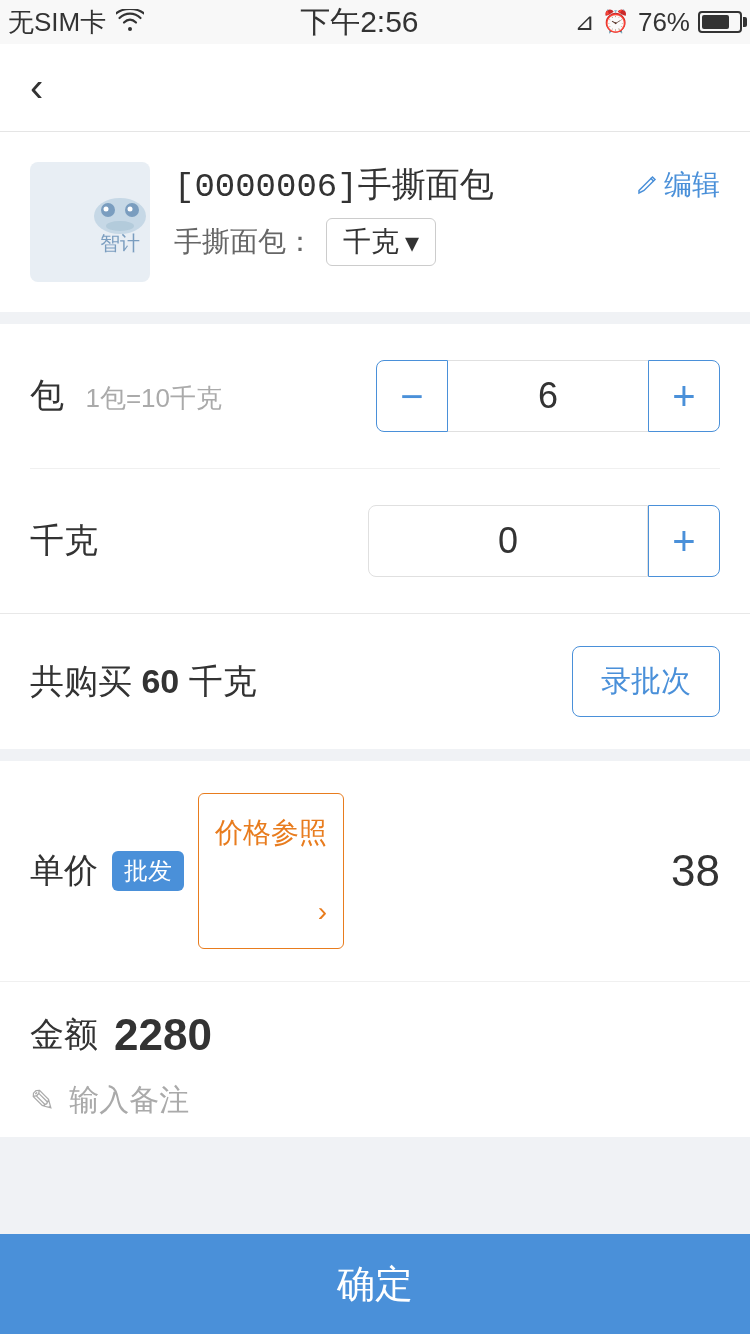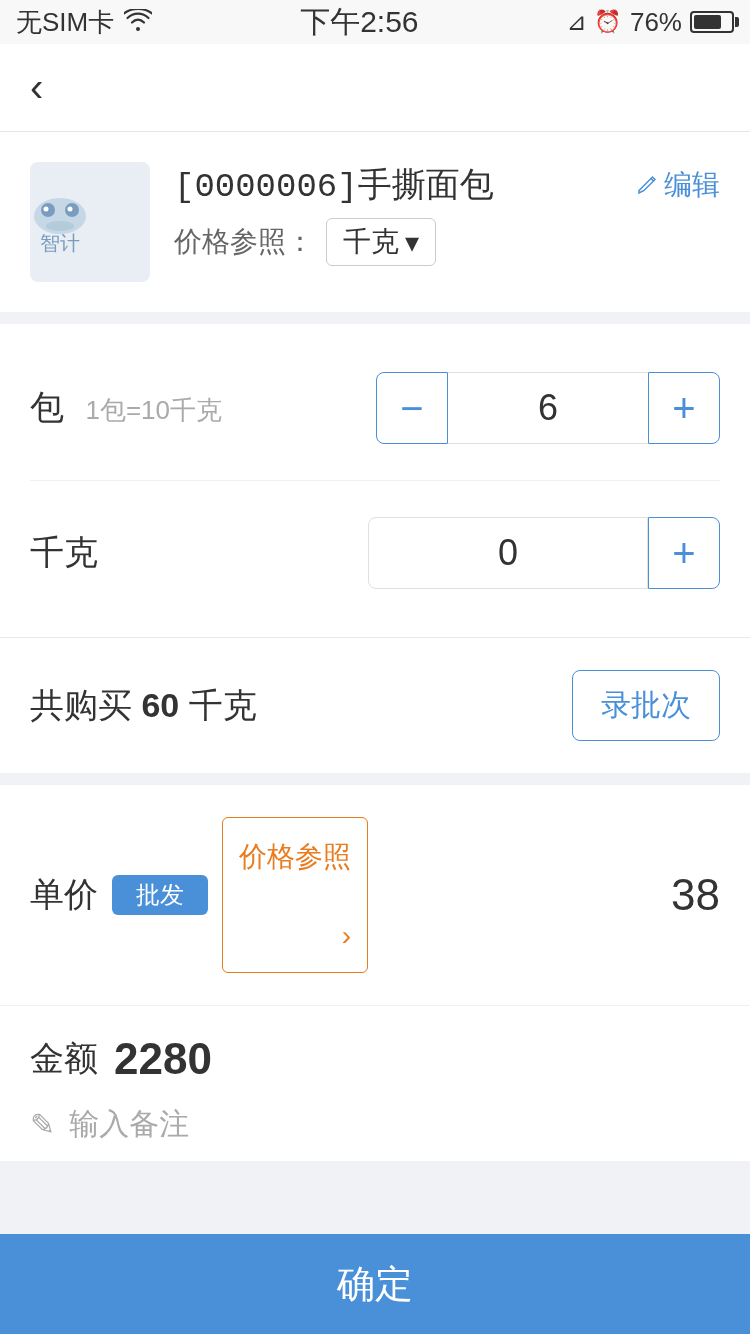--- a/index.html
+++ b/index.html
@@ -14,21 +14,21 @@
     }
 
     
     .status-bar {
       width: 750px;
       height: 44px;
       background: #f8f8f8;
       display: flex;
       align-items: center;
       justify-content: space-between;
-      padding: 0 16px;
+      padding: 0 8px;
       font-size: 28px;
       color: #333;
     }
     .status-left { display: flex; align-items: center; gap: 10px; font-size: 26px; }
     .status-center { font-size: 30px; font-weight: 500; }
     .status-right { display: flex; align-items: center; gap: 8px; font-size: 26px; }
     .battery-icon {
       width: 44px; height: 22px; border: 2px solid #333; border-radius: 4px; position: relative; display: inline-flex; align-items: center; padding: 2px;
     }
     .battery-icon::after { content: ''; position: absolute; right: -7px; top: 50%; transform: translateY(-50%); width: 4px; height: 10px; background: #333; border-radius: 0 2px 2px 0; }
@@ -64,21 +64,21 @@
       gap: 24px;
       border-bottom: 12px solid #f0f2f5;
     }
     .product-thumb {
       width: 120px;
       height: 120px;
       background: #e8eef4;
       border-radius: 8px;
       display: flex;
       align-items: center;
-      justify-content: flex-start;
+      justify-content: flex-end;
       flex-shrink: 0;
     }
     .product-info { flex: 1; }
     .product-name-row { display: flex; align-items: center; justify-content: space-between; margin-bottom: 10px; }
     .product-name { font-size: 34px; font-weight: 500; color: #333; font-family: Liberation Mono, monospace; }
     .product-edit { color: #4a90d9; font-size: 28px; display: flex; align-items: center; gap: 6px; }
     .product-stock { font-size: 28px; color: #666; margin-bottom: 10px; }
     .product-unit-row { display: flex; align-items: center; gap: 12px; font-size: 28px; color: #666; }
     .unit-selector {
       border: 1px solid #ccc;
@@ -86,21 +86,21 @@
       padding: 4px 16px;
       font-size: 28px;
       color: #333;
       background: #fff;
       display: flex; align-items: center; gap: 6px;
     }
 
     
     .qty-section {
       background: #fff;
-      padding: 12px 30px;
+      padding: 0 30px;
       border-bottom: 1px solid #e8e8e8;
     }
     .qty-row {
       display: flex;
       align-items: center;
       justify-content: space-between;
       padding: 36px 0;
       border-bottom: 1px solid #f0f0f0;
     }
     .qty-row:last-child { border-bottom: none; }
@@ -167,21 +167,21 @@
       align-items: center;
       justify-content: space-between;
       border-bottom: 1px solid #f0f0f0;
     }
     .price-left { display: flex; align-items: center; gap: 14px; }
     .price-label { font-size: 34px; color: #333; }
     .price-badge {
       background: #4a90d9;
       color: #fff;
       font-size: 24px;
-      padding: 4px 24px;
+      padding: 4px 12px;
       border-radius: 6px;
     }
     .price-ref-btn {
       border: 1px solid #e87c1e;
       border-radius: 6px;
       padding: 20px 16px;
       color: #e87c1e;
       font-size: 28px;
       background: #fff;
       cursor: pointer;
@@ -277,21 +277,21 @@
         </span>
         <span class="product-edit">
           <svg width="22" height="22" viewBox="0 0 22 22" fill="none">
               <path d="M3 16.5l2.5-2.5 11-11 2.5 2.5-11 11L3 19v-2.5z" fill="none" stroke="#4a90d9" stroke-width="1.5"></path>
               <path d="M14.5 4l3 3" stroke="#4a90d9" stroke-width="1.5"></path>
             </svg>
           <span>编辑</span>
         </span>
       </div>
       <div class="product-unit-row">
-        <span>价格参照：</span>
+        <span>手撕面包：</span>
         <div class="unit-selector">
           <span>千克</span>
           <span>▾</span>
         </div>
       </div>
     </div>
   </div>
 
   <div class="qty-section">
 

